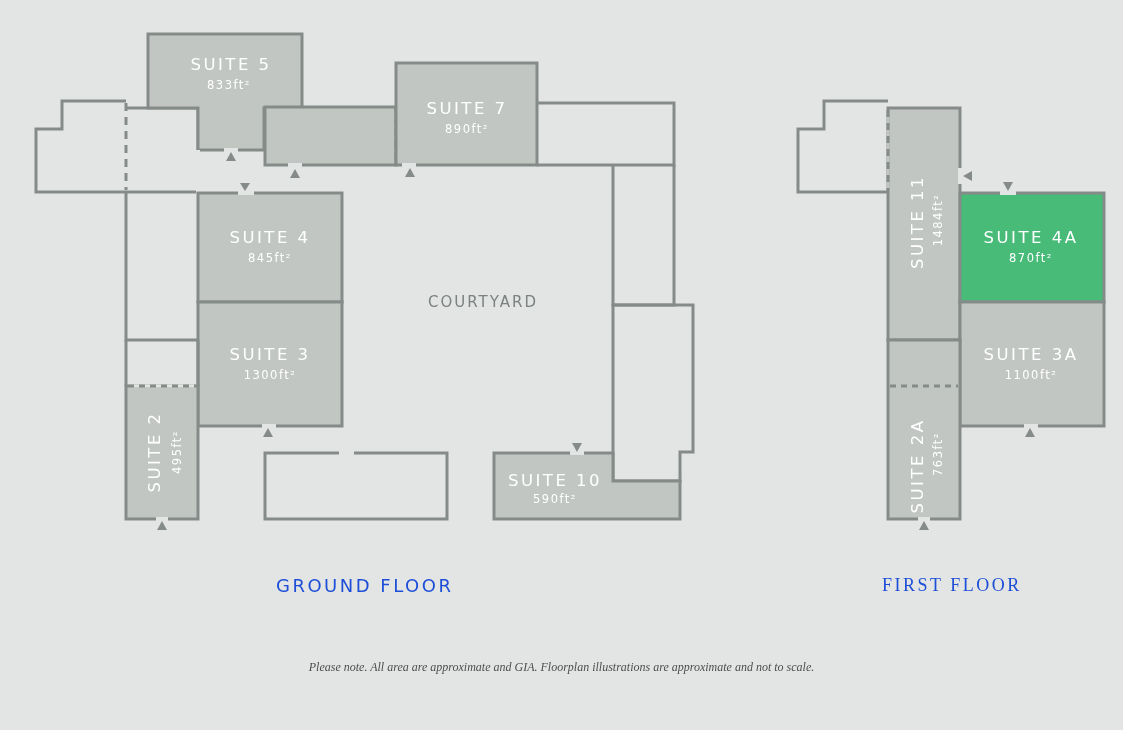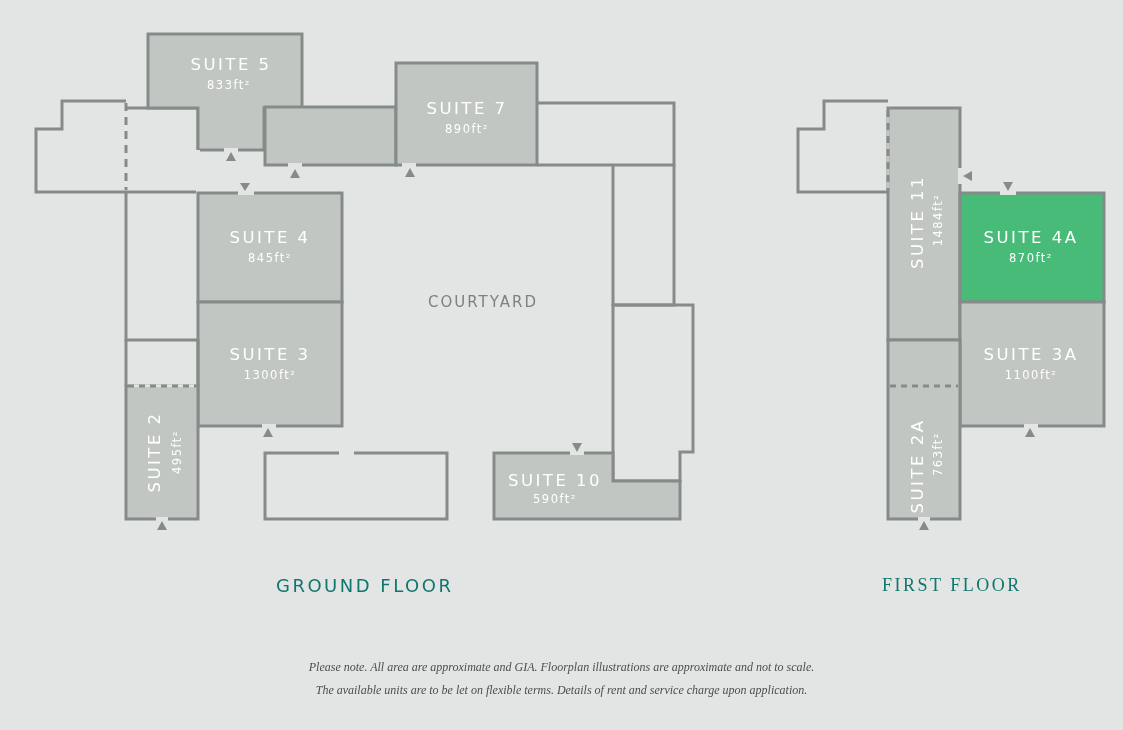--- a/index.html
+++ b/index.html
@@ -9,21 +9,21 @@
     font-family: "DejaVu Sans", sans-serif;
     position: relative;
   }
   #plan { position: absolute; left: 0; top: 0; width: 1123px; height: 730px; }
   .suite-title { font-family: "DejaVu Sans", sans-serif; font-size: 16.5px; letter-spacing: 2.5px; fill: #ffffff; }
   .suite-area { font-family: "DejaVu Sans", sans-serif; font-size: 11.5px; letter-spacing: 1.5px; fill: #ffffff; }
   .courtyard { font-family: "DejaVu Sans", sans-serif; font-size: 15px; letter-spacing: 2px; fill: #7b827f; }
   .floor-label {
     position: absolute; top: 575px;
     font-family: "DejaVu Sans", sans-serif; font-size: 18px; letter-spacing: 2.5px;
-    color: #0f766e;
+    color: #1d4ed8;
   }
   .notes {
     position: absolute; left: 0; width: 1123px; top: 656px; text-align: center;
     font-family: "Liberation Serif", serif; font-style: italic; font-size: 12px;
     color: #4a4e4c; line-height: 23px;
   }
 </style>
 </head>
 <body>
 
@@ -134,14 +134,13 @@
     <text class="suite-title" transform="translate(923,466) rotate(-90)" x="0" y="0">SUITE 2A</text>
     <text class="suite-area" transform="translate(942,454) rotate(-90)" x="0" y="0">763ft²</text>
   </g>
 </svg>
 
 <div class="floor-label" style="left:276px;">GROUND FLOOR</div>
 <div class="floor-label" style="left:882px;font-family:Liberation Serif, serif;">FIRST FLOOR</div>
 
 <div class="notes">
   <div>Please note. All area are approximate and GIA. Floorplan illustrations are approximate and not to scale.</div>
-  <div>The available units are to be let on flexible terms. Details of rent and service charge upon application.</div>
 </div>
 
 </body></html>

